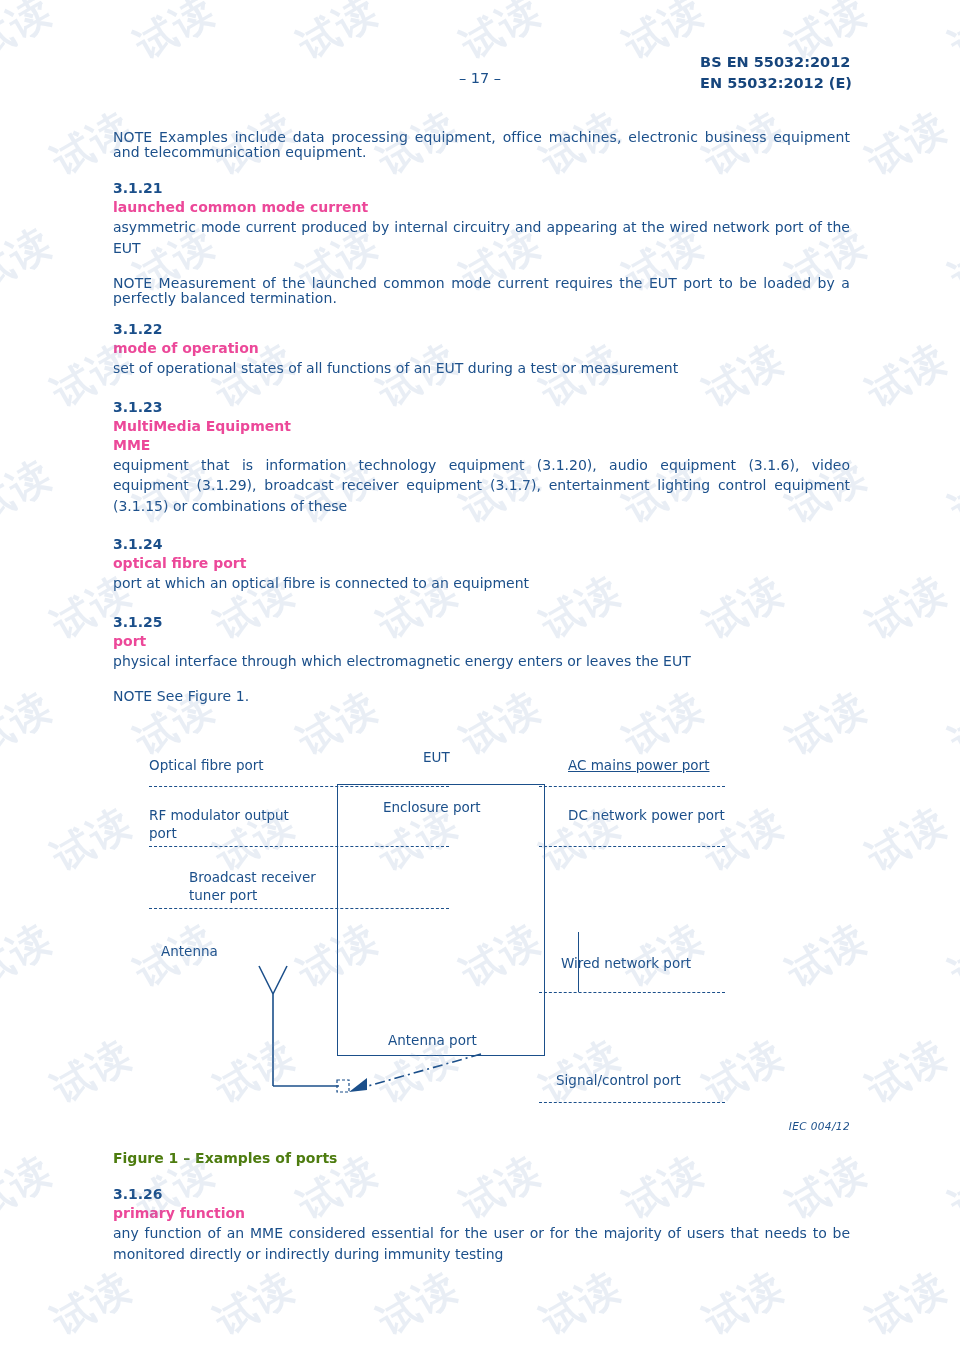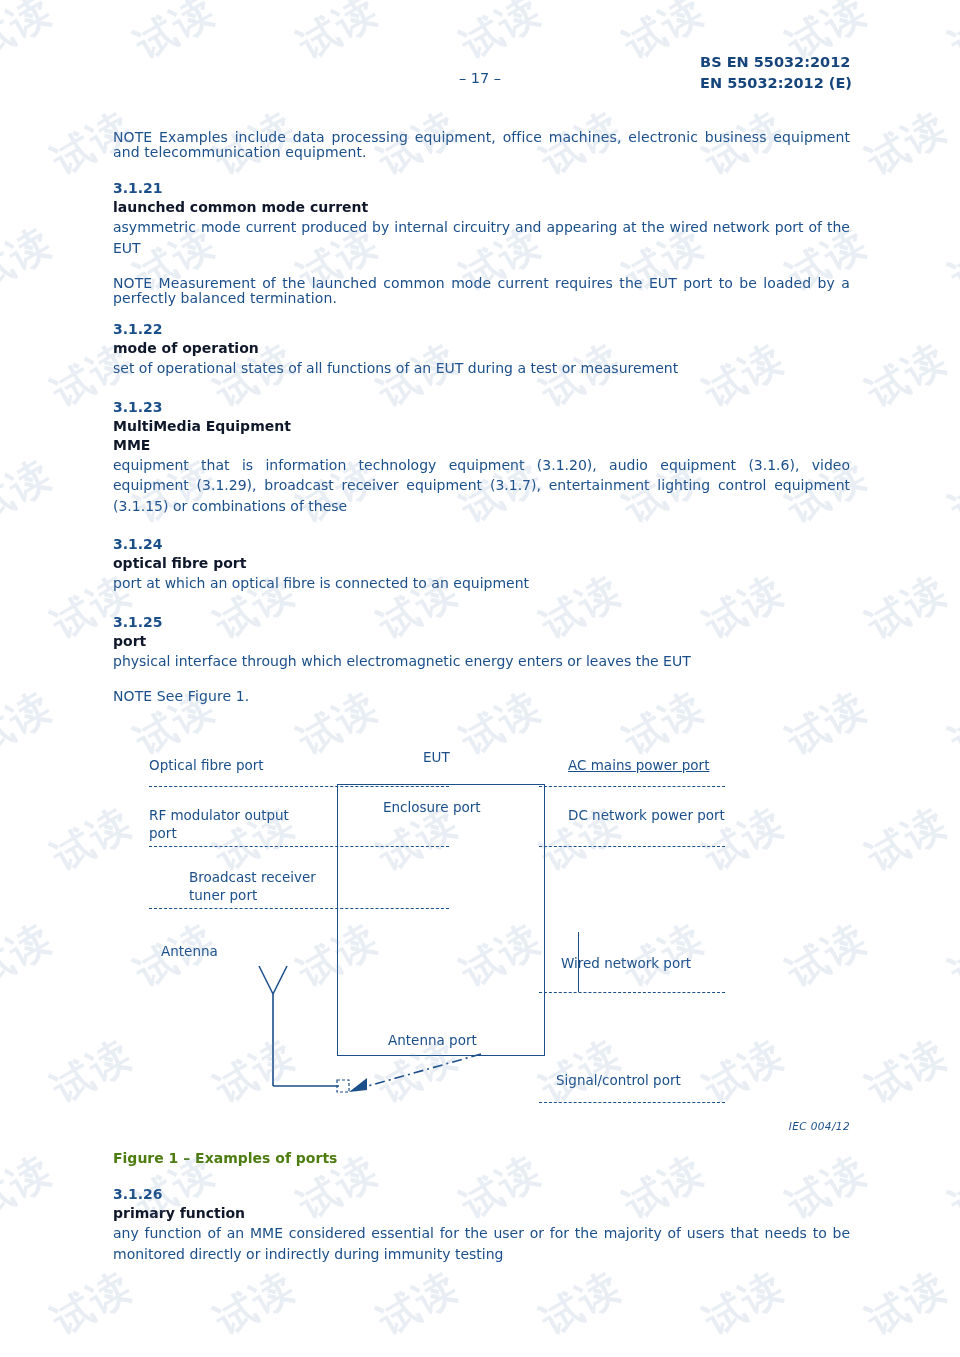--- a/index.html
+++ b/index.html
@@ -90,21 +90,21 @@
   .term-num {
     font-size: 14px;
     font-weight: 700;
     color: #1b4f8a;
     margin: 0;
     line-height: 19px;
   }
   .term-name {
     font-size: 14px;
     font-weight: 700;
-    color: #0f172a;
+    color: #ec4899;
     margin: 0;
     line-height: 19px;
   }
   .term-def {
     font-size: 14px;
     line-height: 20.5px;
     color: #1b4f8a;
     margin: 0;
     text-align: justify;
   }

